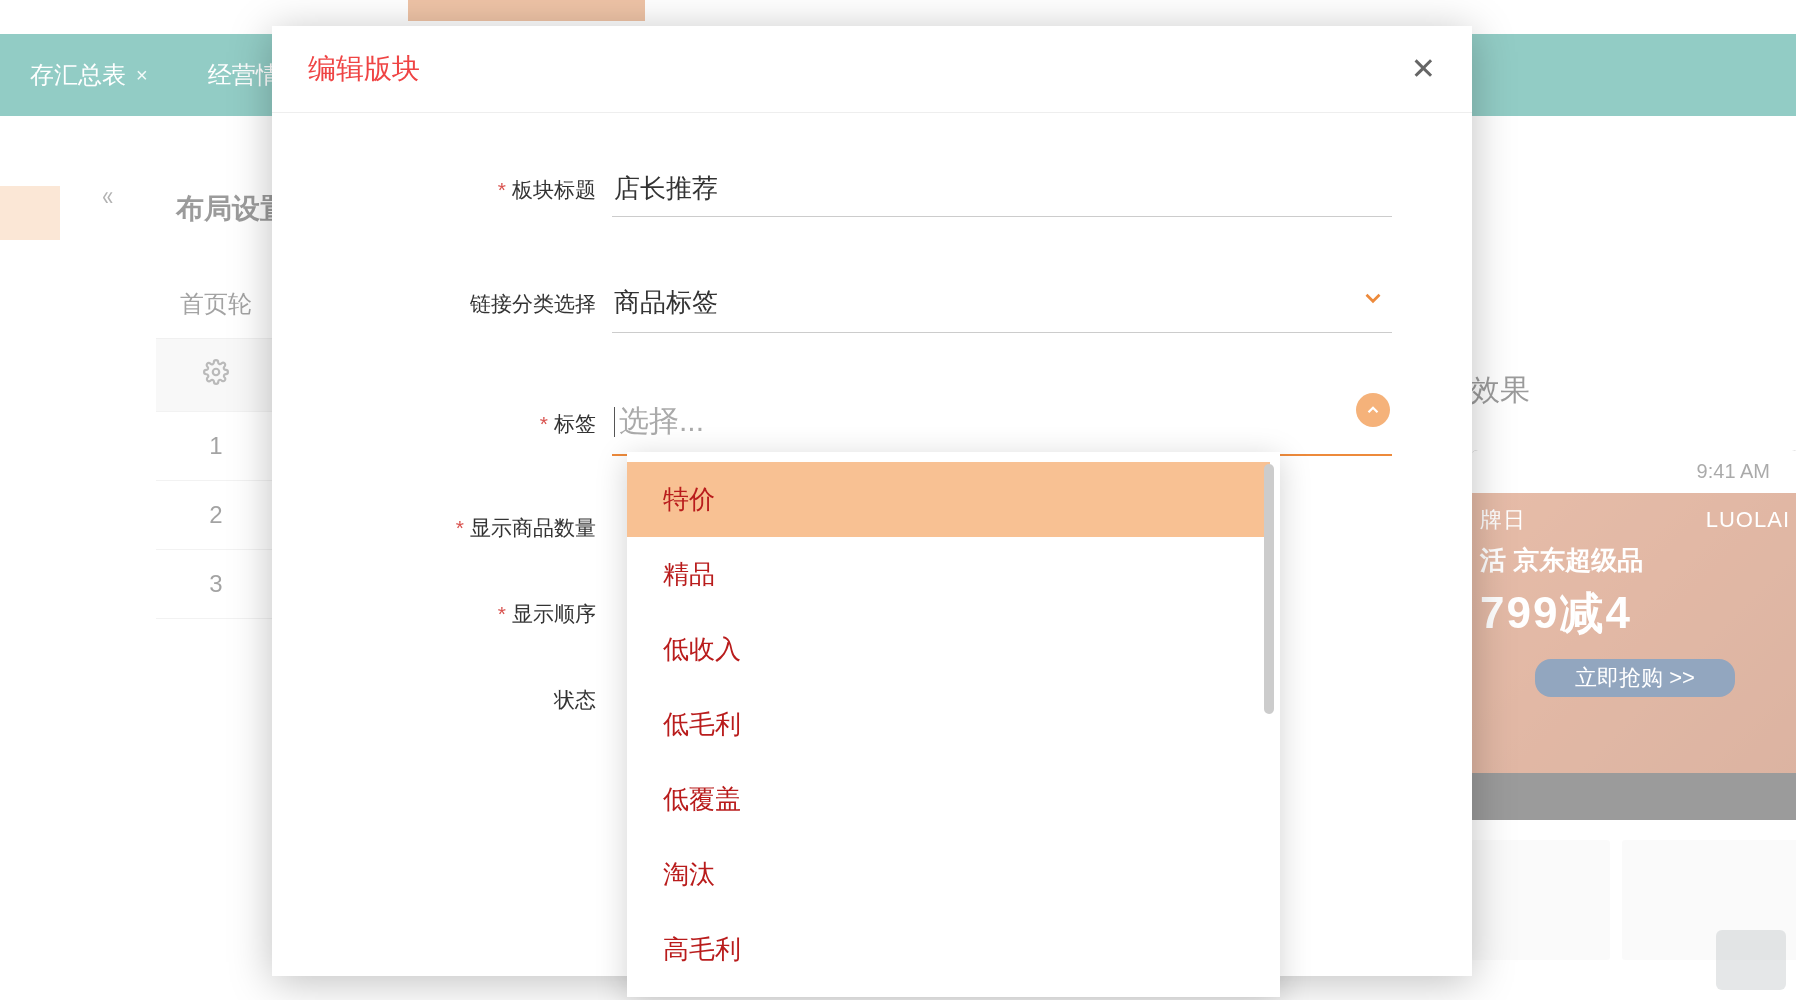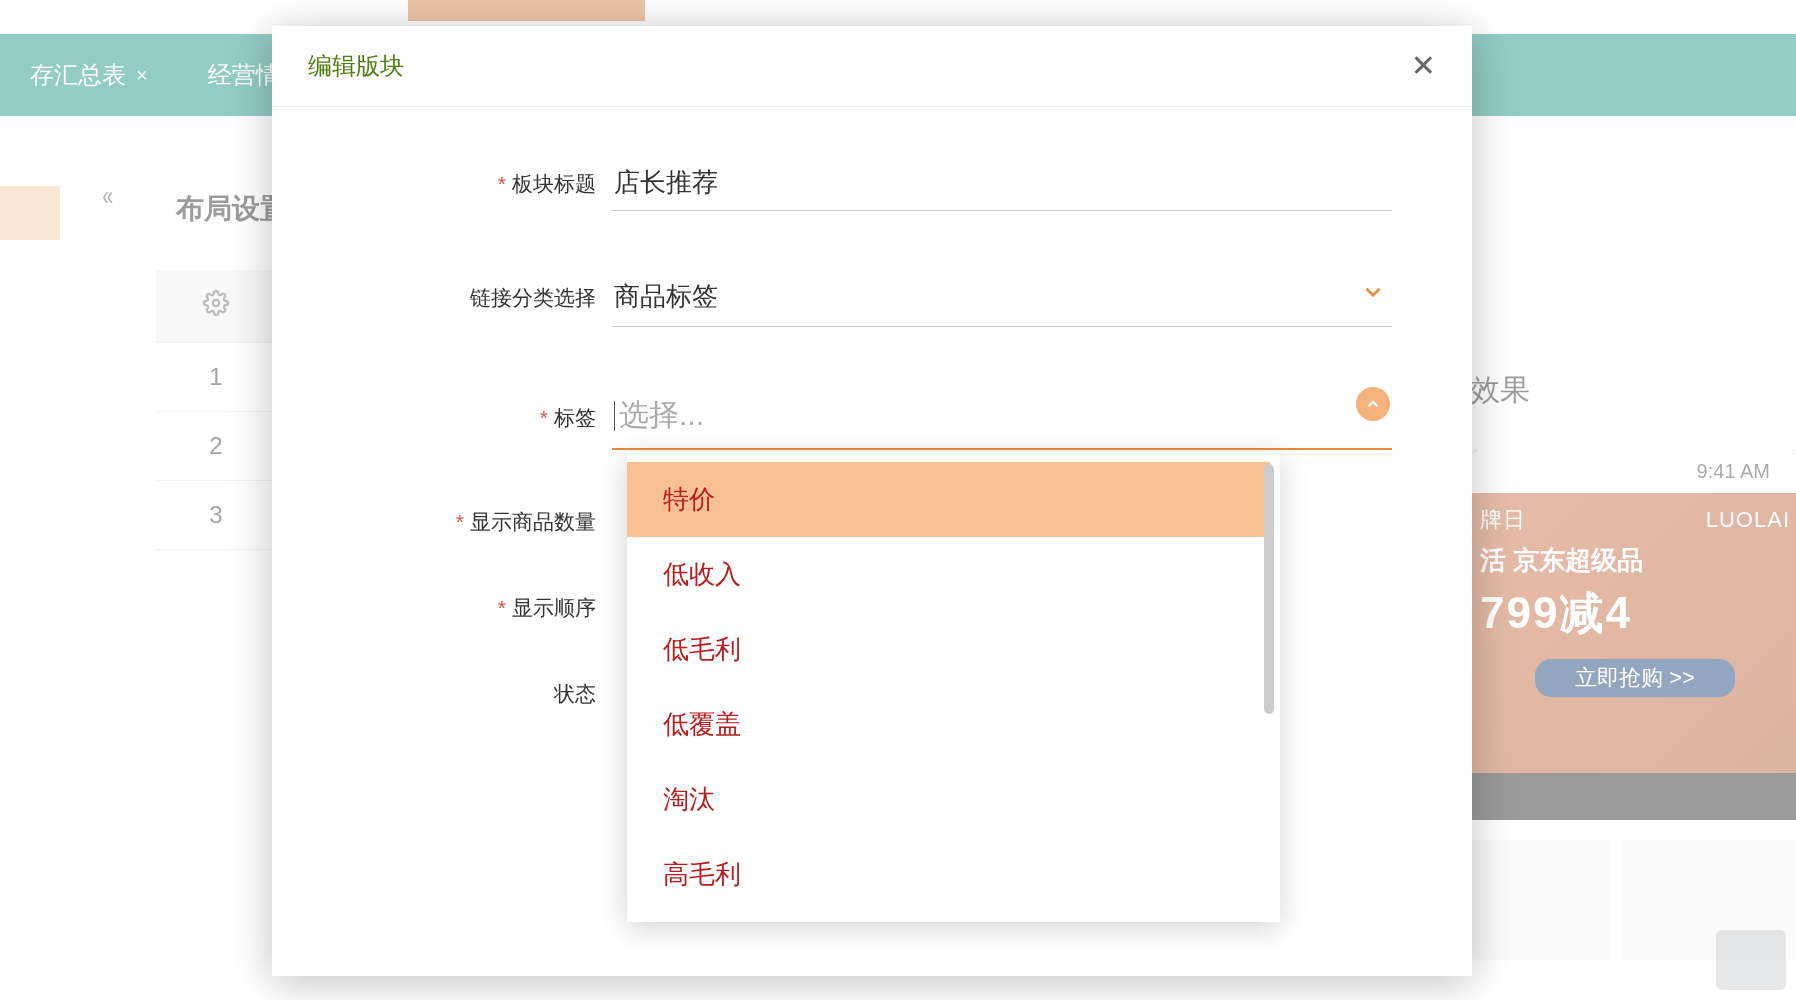--- a/index.html
+++ b/index.html
@@ -203,23 +203,23 @@
     flex-direction: column;
   }
   .modal-header {
     display: flex;
     justify-content: space-between;
     align-items: center;
     padding: 24px 36px;
     border-bottom: 1px solid #eee;
   }
   .modal-title {
-    font-size: 24px;
+    font-size: 28px;
     font-weight: 500;
-    color: #4d7c0f;
+    color: #ef4444;
   }
   .modal-close {
     font-size: 30px;
     color: #666;
     cursor: pointer;
     line-height: 1;
   }
 
   .form {
     padding: 50px 80px 0 80px;
@@ -361,20 +361,21 @@
     </div>
   </div>
 
   <div class="peach-block"></div>
 
   <div class="collapse-chevron">«</div>
 
   <div class="page-title">布局设置</div>
 
   <div class="side-col">
+    <div class="side-head">首页轮</div>
     <div class="side-row gear">
       <span class="gear-icon">
         <svg viewBox="0 0 24 24" fill="none" stroke="#666" stroke-width="2">
           <circle cx="12" cy="12" r="3"></circle>
           <path d="M19.4 15a1.7 1.7 0 0 0 .3 1.8l.1.1a2 2 0 1 1-2.8 2.8l-.1-.1a1.7 1.7 0 0 0-1.8-.3 1.7 1.7 0 0 0-1 1.5V21a2 2 0 1 1-4 0v-.1a1.7 1.7 0 0 0-1-1.5 1.7 1.7 0 0 0-1.8.3l-.1.1a2 2 0 1 1-2.8-2.8l.1-.1a1.7 1.7 0 0 0 .3-1.8 1.7 1.7 0 0 0-1.5-1H3a2 2 0 1 1 0-4h.1a1.7 1.7 0 0 0 1.5-1 1.7 1.7 0 0 0-.3-1.8l-.1-.1a2 2 0 1 1 2.8-2.8l.1.1a1.7 1.7 0 0 0 1.8.3H9a1.7 1.7 0 0 0 1-1.5V3a2 2 0 1 1 4 0v.1a1.7 1.7 0 0 0 1 1.5 1.7 1.7 0 0 0 1.8-.3l.1-.1a2 2 0 1 1 2.8 2.8l-.1.1a1.7 1.7 0 0 0-.3 1.8V9a1.7 1.7 0 0 0 1.5 1H21a2 2 0 1 1 0 4h-.1a1.7 1.7 0 0 0-1.5 1z"></path>
         </svg>
       </span>
     </div>
     <div class="side-row">1</div>
     <div class="side-row">2</div>
@@ -478,20 +479,21 @@
       </div>
       <div class="form-field"></div>
     </div>
 
   </div>
 
   <div class="dropdown">
     <div class="dd-scroll-track"></div>
     <div id="dd-list">
         <div class="dd-item selected">特价</div>
+        <div class="dd-item">精品</div>
         <div class="dd-item">低收入</div>
         <div class="dd-item">低毛利</div>
         <div class="dd-item">低覆盖</div>
         <div class="dd-item">淘汰</div>
         <div class="dd-item">高毛利</div>
       </div>
   </div>
 
 </div>
 

